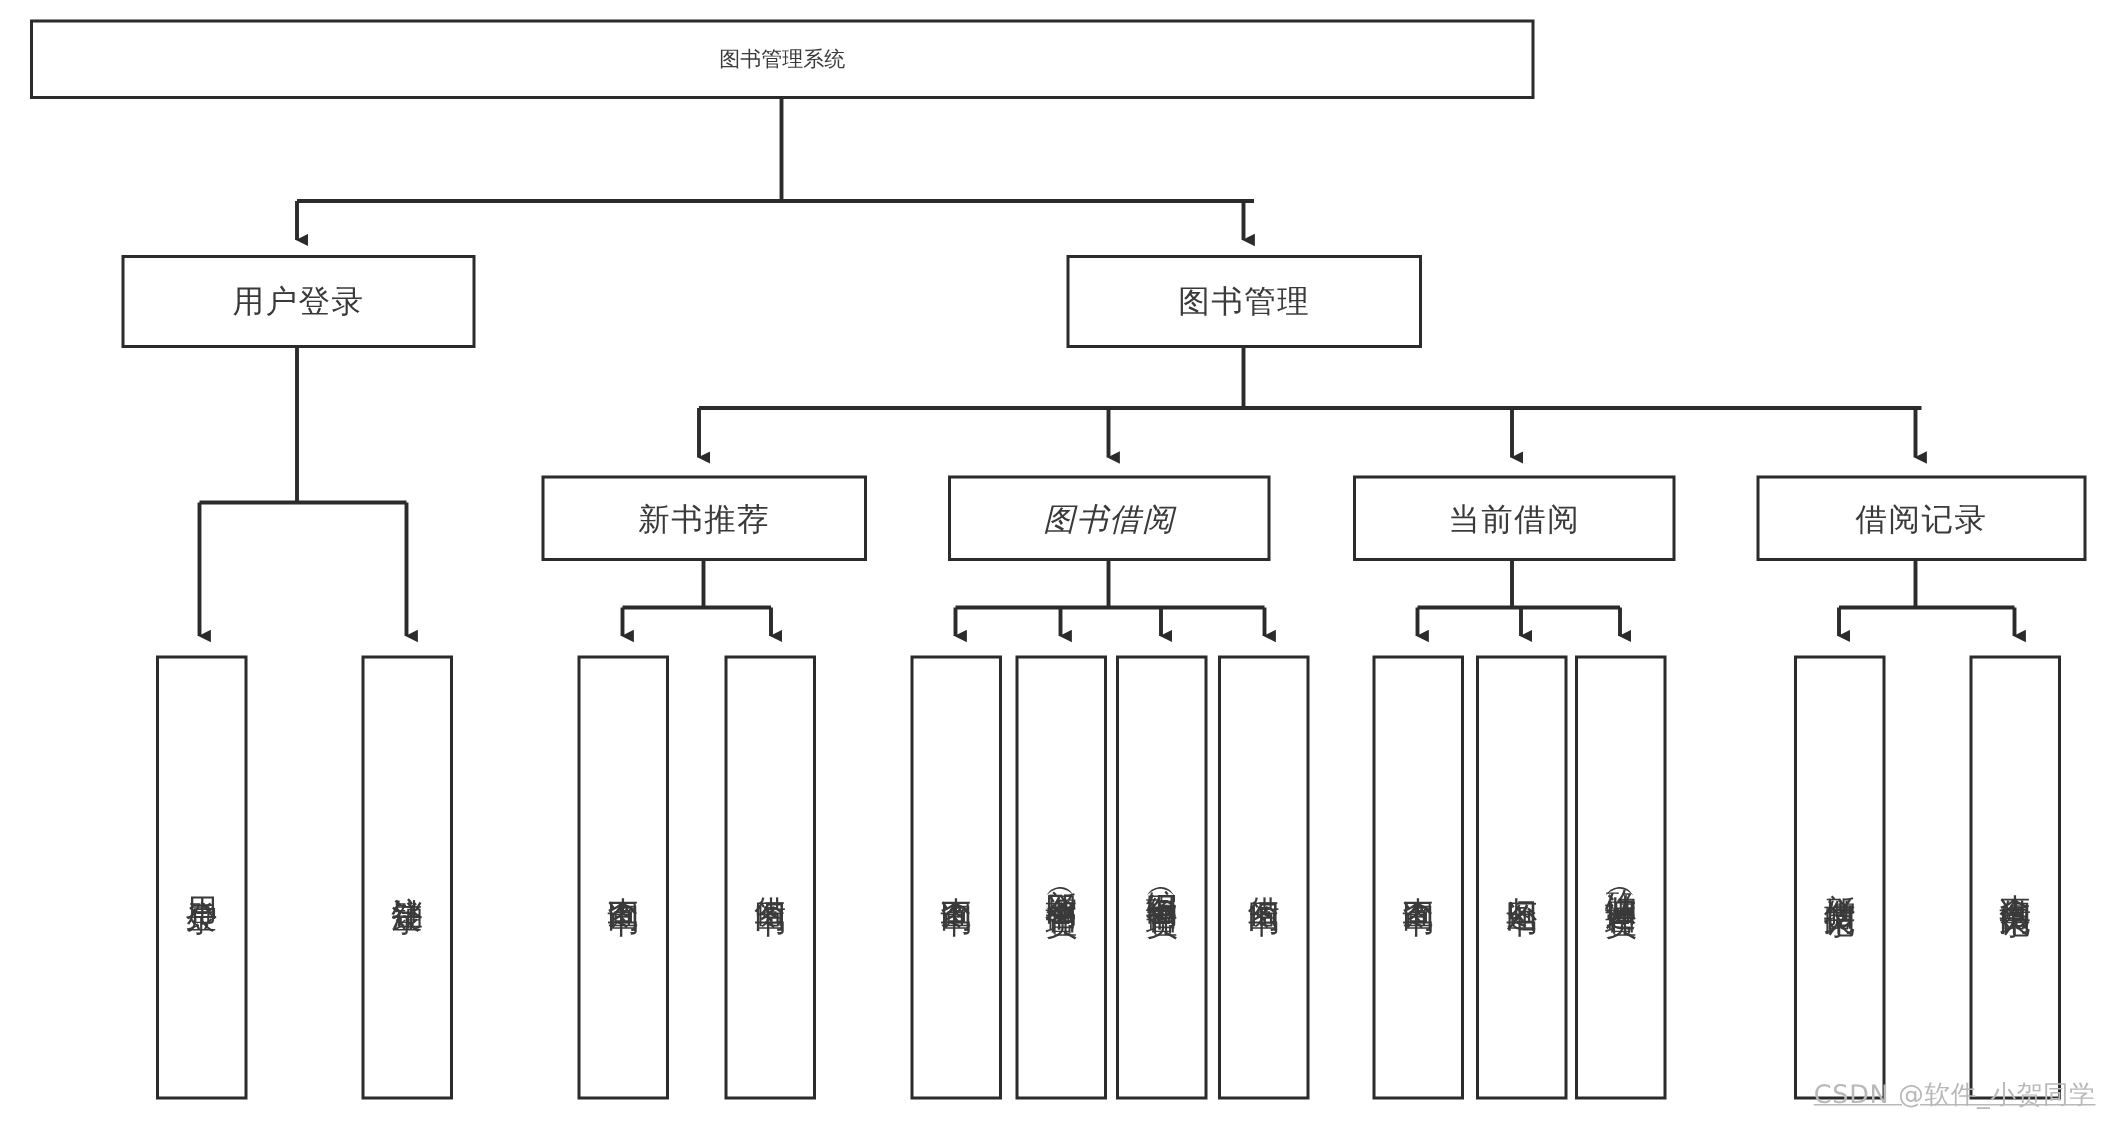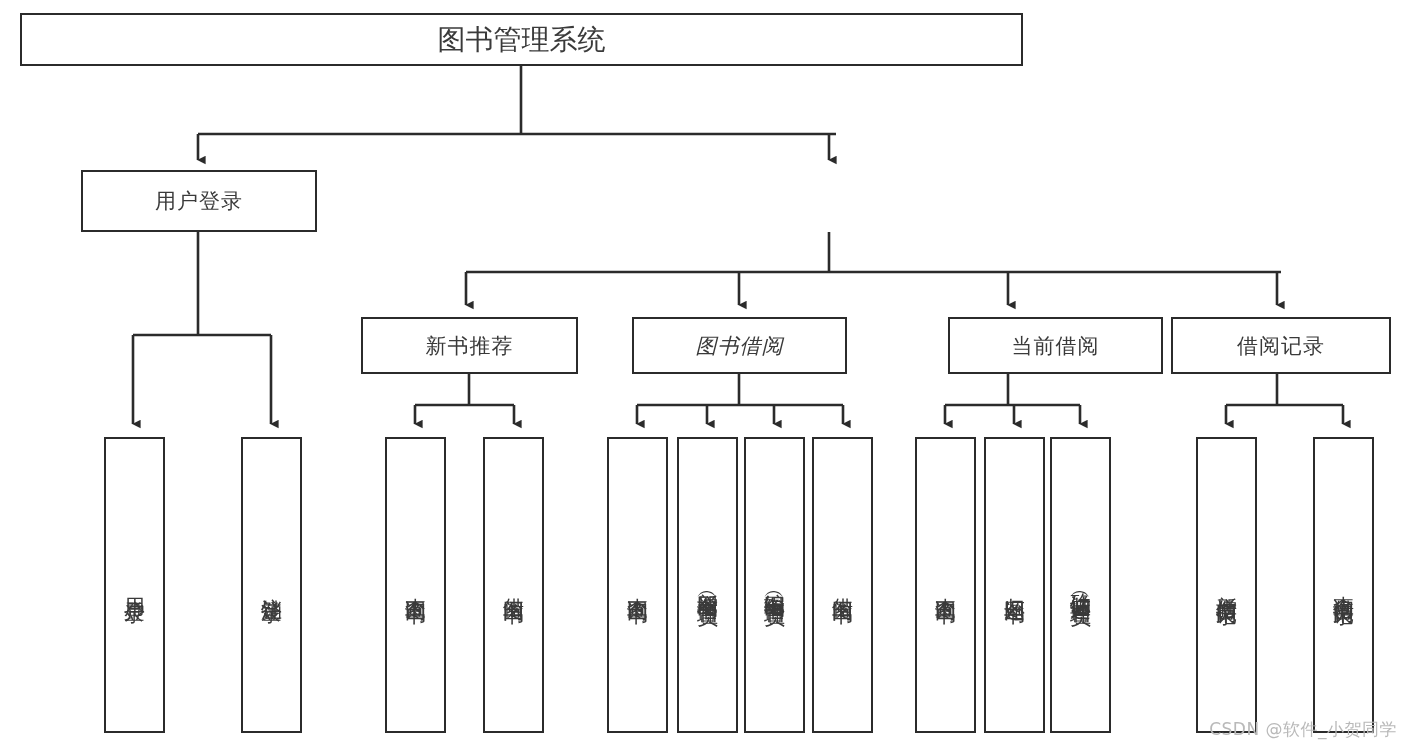--- a/index.html
+++ b/index.html
@@ -15,21 +15,21 @@
     box-sizing:border-box;
     border:2.5px solid #2b2b2b;
     background:#ffffff;
     display:flex;
     align-items:center;
     justify-content:center;
     color:#3a3a3a;
     z-index:2;
   }
   .node.h{ font-size:21px; letter-spacing:1px; }
-  .node.root{ font-size:28px; }
+  .node.root{ font-size:14px; }
 
   
   .node.v{
     writing-mode:vertical-rl;
     text-orientation:upright;
     font-size:21px;
     line-height:1.34;
     letter-spacing:2px;
     padding:6px 0;
     align-items:center;
@@ -45,20 +45,21 @@
 
   .watermark{
     position:absolute;
     right:8px;
     bottom:6px;
     font-size:17px;
     color:#b9b9b9;
     letter-spacing:0.5px;
     z-index:5;
     white-space:nowrap;
+    text-decoration:underline;
   }
 </style>
 </head>
 <body>
 
 <div id="canvas">
 
   <svg id="edges" viewBox="0 0 1405 747">
     <defs>
       <marker id="arrow" markerWidth="9" markerHeight="9" refX="4.2" refY="7.6" orient="auto" markerUnits="userSpaceOnUse">
@@ -109,28 +110,31 @@
     </g>
   </svg>
 
   <div class="node root" style="left:20px;top:13px;width:1003px;height:53px;">
     <span>图书管理系统</span>
   </div>
 
   <div class="node h" style="left:81px;top:170px;width:236px;height:62px;">
     <span>用户登录</span>
   </div>
+  <div class="node h" style="left:711px;top:170px;width:237px;height:62px;">
+    <span>图书管理</span>
+  </div>
 
   <div class="node h" style="left:361px;top:317px;width:217px;height:57px;text-align:right;">
     <span>新书推荐</span>
   </div>
   <div class="node h" style="left:632px;top:317px;width:215px;height:57px;font-style:italic;">
     <span>图书借阅</span>
   </div>
-  <div class="node h" style="left:902px;top:317px;width:215px;height:57px;margin-left:46px;">
+  <div class="node h" style="left:902px;top:317px;width:215px;height:57px;">
     <span>当前借阅</span>
   </div>
   <div class="node h" style="left:1171px;top:317px;width:220px;height:57px;">
     <span>借阅记录</span>
   </div>
 
   <div class="node v" style="left:104px;top:437px;width:61px;height:296px;">
     <span class="lbl">用户登录</span>
   </div>
   <div class="node v" style="left:241px;top:437px;width:61px;height:296px;">

